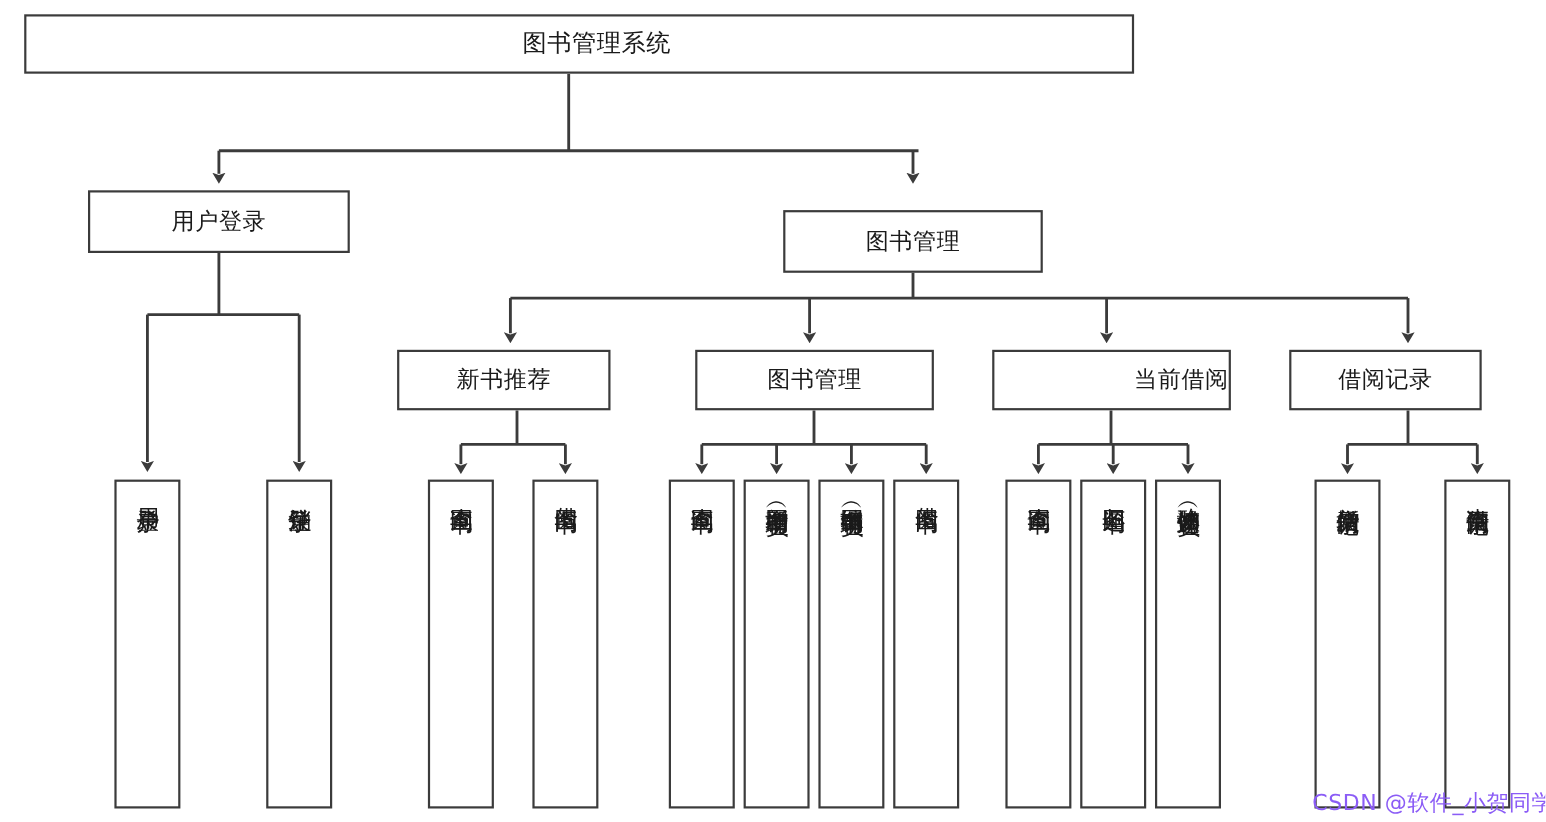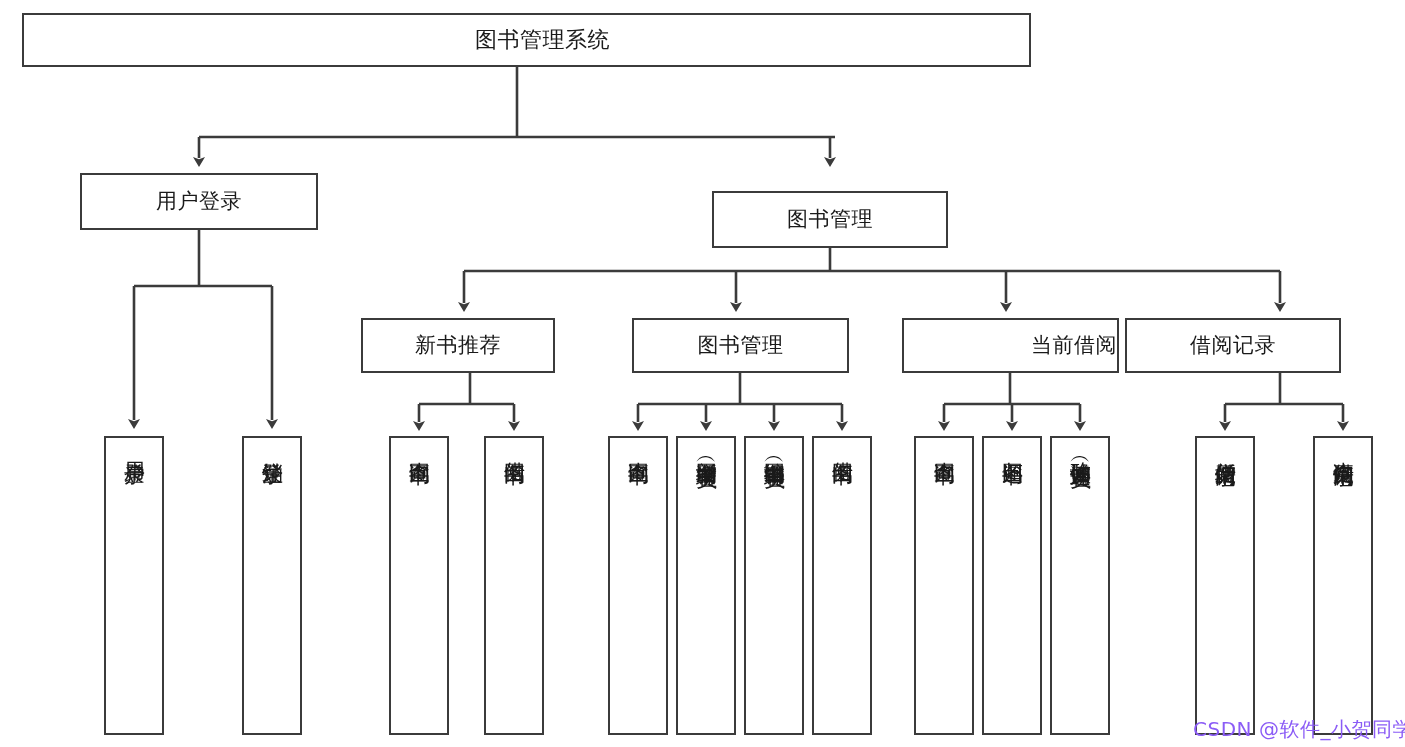--- a/index.html
+++ b/index.html
@@ -139,21 +139,21 @@
 
   <div class="node horiz" style="left:361px;top:318px;width:194px;height:55px;">
     <span class="label">新书推荐</span>
   </div>
   <div class="node horiz" style="left:632px;top:318px;width:217px;height:55px;">
     <span class="label">图书管理</span>
   </div>
   <div class="node horiz" style="left:902px;top:318px;width:217px;height:55px;justify-content:flex-end;">
     <span class="label">当前借阅</span>
   </div>
-  <div class="node horiz" style="left:1125px;top:318px;width:216px;height:55px;">
+  <div class="node horiz" style="left:1172px;top:318px;width:175px;height:55px;">
     <span class="label">借阅记录</span>
   </div>
 
   <div class="node vert" style="left:104px;top:436px;width:60px;height:299px;">
     <span class="label">用户登录</span>
   </div>
   <div class="node vert" style="left:242px;top:436px;width:60px;height:299px;">
     <span class="label">注销登录</span>
   </div>
   <div class="node vert" style="left:389px;top:436px;width:60px;height:299px;">

